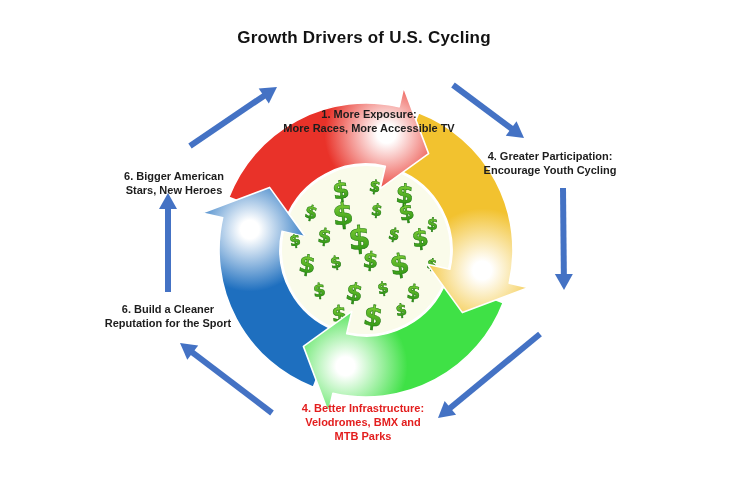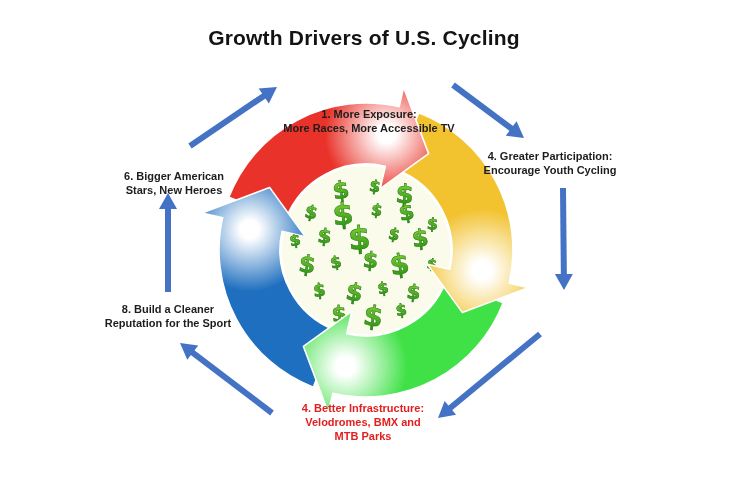--- a/index.html
+++ b/index.html
@@ -1,20 +1,20 @@
 <!DOCTYPE html>
 <html><head>
 <meta charset="utf-8">
 <style>
   html,body{margin:0;padding:0;background:#ffffff;}
   #canvas{position:relative;width:730px;height:487px;background:#ffffff;overflow:hidden;
           font-family:"Liberation Sans",sans-serif;}
   #diagram-svg{position:absolute;left:0;top:0;}
   .title{position:absolute;left:364px;top:38px;transform:translate(-50%,-50%);
-         font-size:21px;font-weight:bold;color:#131313;letter-spacing:.2px;white-space:pre;}
+         font-size:17px;font-weight:bold;color:#131313;letter-spacing:.2px;white-space:pre;}
   .step-label{position:absolute;transform:translate(-50%,-50%);font-weight:bold;
               font-size:11px;line-height:14px;text-align:center;white-space:pre-line;}
 </style>
 </head>
 <body>
 
 <div id="canvas">
   <svg id="diagram-svg" width="730" height="487" viewBox="0 0 730 487">
       <defs>
         <linearGradient id="dgrad" x1="0" y1="0" x2="0" y2="1">
@@ -100,17 +100,17 @@
 
   <div class="title">Growth Drivers of U.S. Cycling</div>
 
   <div class="step-label" style="left: 369px; top: 77px; color: rgb(29, 29, 29); margin-top: 44px;">1. More Exposure:
 More Races, More Accessible TV</div>
   <div class="step-label" style="left: 550px; top: 163px; color: rgb(29, 29, 29);">4. Greater Participation:
 Encourage Youth Cycling</div>
   <div class="step-label" style="left: 363px; top: 422px; color: rgb(227, 30, 30);">4. Better Infrastructure:
 Velodromes, BMX and
 MTB Parks</div>
-  <div class="step-label" style="left: 168px; top: 316px; color: rgb(29, 29, 29);">8. Build a Cleaner
+  <div class="step-label" style="left: 168px; top: 316px; color: rgb(29, 29, 29);">6. Build a Cleaner
 Reputation for the Sport</div>
   <div class="step-label" style="left: 174px; top: 170px; color: rgb(29, 29, 29); margin-top: 13px;">6. Bigger American
 Stars, New Heroes</div>
 </div>
 
 </body></html>

